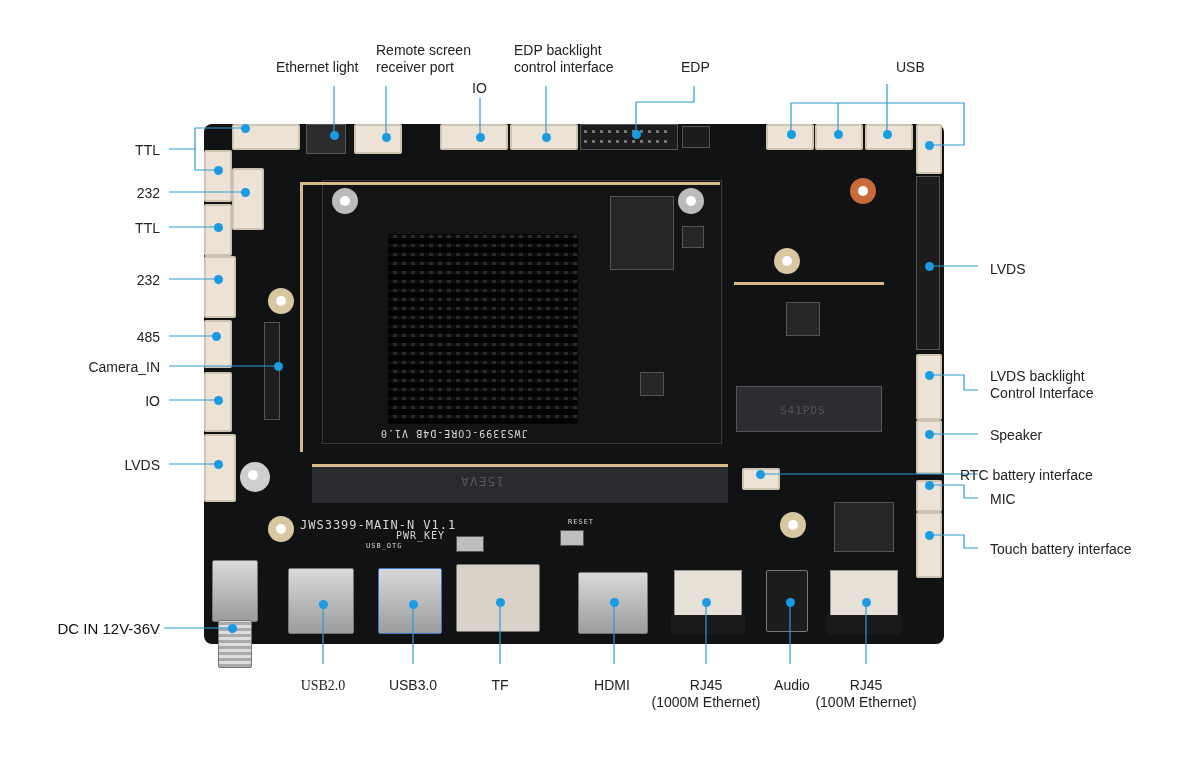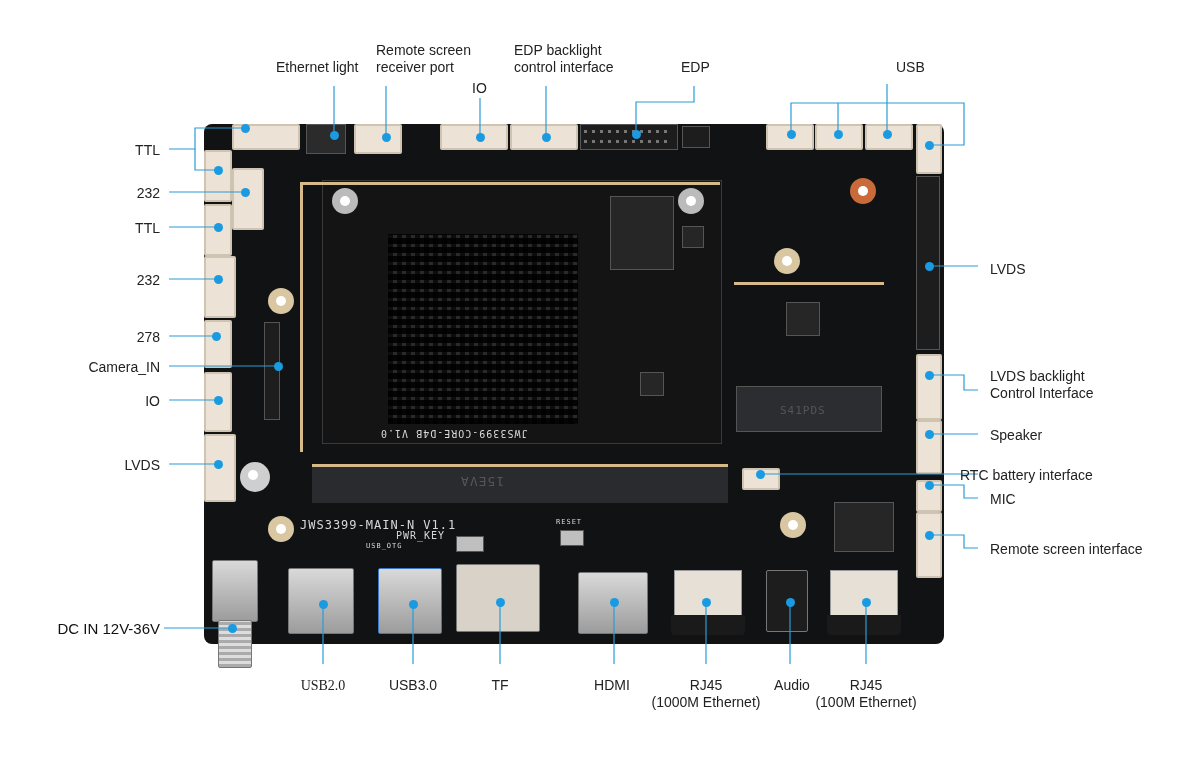--- a/index.html
+++ b/index.html
@@ -97,21 +97,21 @@
   <div class="hole" style="left:774px;top:248px;"></div>
   <div class="hole" style="left:268px;top:288px;"></div>
   <div class="hole" style="left:268px;top:516px;"></div>
   <div class="hole" style="left:780px;top:512px;"></div>
   <div class="hole" style="left:850px;top:178px;background:#c96a3a;"></div>
   <div class="hole" style="left:240px;top:462px;width:30px;height:30px;background:#cfcfcf;"></div>
 
   <div class="silk" style="left:300px;top:518px;font-size:12px;">JWS3399-MAIN-N V1.1</div>
   <div class="silk" style="left:396px;top:530px;font-size:10px;">PWR_KEY</div>
   <div class="silk" style="left:366px;top:542px;font-size:7px;">USB_OTG</div>
-  <div class="silk" style="left:556px;top:518px;font-size:7px;">RESET</div>
+  <div class="silk" style="left:568px;top:518px;font-size:7px;">RESET</div>
   <div class="chip" style="left:456px;top:536px;width:26px;height:14px;background:#bfbfbf;"></div>
   <div class="chip" style="left:560px;top:530px;width:22px;height:14px;background:#bfbfbf;"></div>
 
   <div class="port-metal" style="left:212px;top:560px;width:44px;height:60px;"></div>
   <div class="port-metal" style="left:218px;top:620px;width:32px;height:46px;background:repeating-linear-gradient(0deg,#aaa 0 3px,#ddd 3px 6px);"></div>
   <div class="port-metal" style="left:288px;top:568px;width:64px;height:64px;"></div>
   <div class="port-metal" style="left:378px;top:568px;width:62px;height:64px;border-color:#3b78c8;"></div>
   <div class="port-metal" style="left:456px;top:564px;width:82px;height:66px;background:#d8d2c8;"></div>
   <div class="port-metal" style="left:578px;top:572px;width:68px;height:60px;"></div>
   <div class="port-rj" style="left:674px;top:570px;width:66px;height:46px;">
@@ -203,35 +203,35 @@
     <div>EDP backlight</div>
     <div>control interface</div>
   </div>
   <div class="lbl" style="left:681px;top:59px;">EDP</div>
   <div class="lbl" style="left:872px;top:59px;margin-left:24px;">USB</div>
 
   <div class="lbl right" style="right:1040px;top:142px;">TTL</div>
   <div class="lbl right" style="right:1040px;top:185px;">232</div>
   <div class="lbl right" style="right:1040px;top:220px;">TTL</div>
   <div class="lbl right" style="right:1040px;top:272px;">232</div>
-  <div class="lbl right" style="right:1040px;top:329px;">278</div>
+  <div class="lbl right" style="right:1040px;top:329px;">485</div>
   <div class="lbl right" style="right:1040px;top:359px;">Camera_IN</div>
   <div class="lbl right" style="right:1040px;top:393px;">IO</div>
   <div class="lbl right" style="right:1040px;top:457px;">LVDS</div>
   <div class="lbl right big" style="right:1040px;top:620px;">DC IN 12V-36V</div>
 
   <div class="lbl" style="left:990px;top:261px;">LVDS</div>
   <div class="lbl" style="left:990px;top:368px;">
     <div>LVDS backlight</div>
     <div>Control Interface</div>
   </div>
   <div class="lbl" style="left:990px;top:427px;">Speaker</div>
   <div class="lbl" style="left:960px;top:467px;">RTC battery interface</div>
   <div class="lbl" style="left:990px;top:491px;">MIC</div>
-  <div class="lbl" style="left:990px;top:541px;">Remote screen interface</div>
+  <div class="lbl" style="left:990px;top:541px;">Touch battery interface</div>
 
   <div class="lbl center" style="left:283px;top:677px;width:80px;font-family:Liberation Serif, serif;">USB2.0</div>
   <div class="lbl center" style="left:373px;top:677px;width:80px;">USB3.0</div>
   <div class="lbl center" style="left:460px;top:677px;width:80px;">TF</div>
   <div class="lbl center" style="left:572px;top:677px;width:80px;">HDMI</div>
   <div class="lbl center" style="left:636px;top:677px;width:140px;">
     <div>RJ45</div>
     <div>(1000M Ethernet)</div>
   </div>
   <div class="lbl center" style="left:752px;top:677px;width:80px;">Audio</div>

